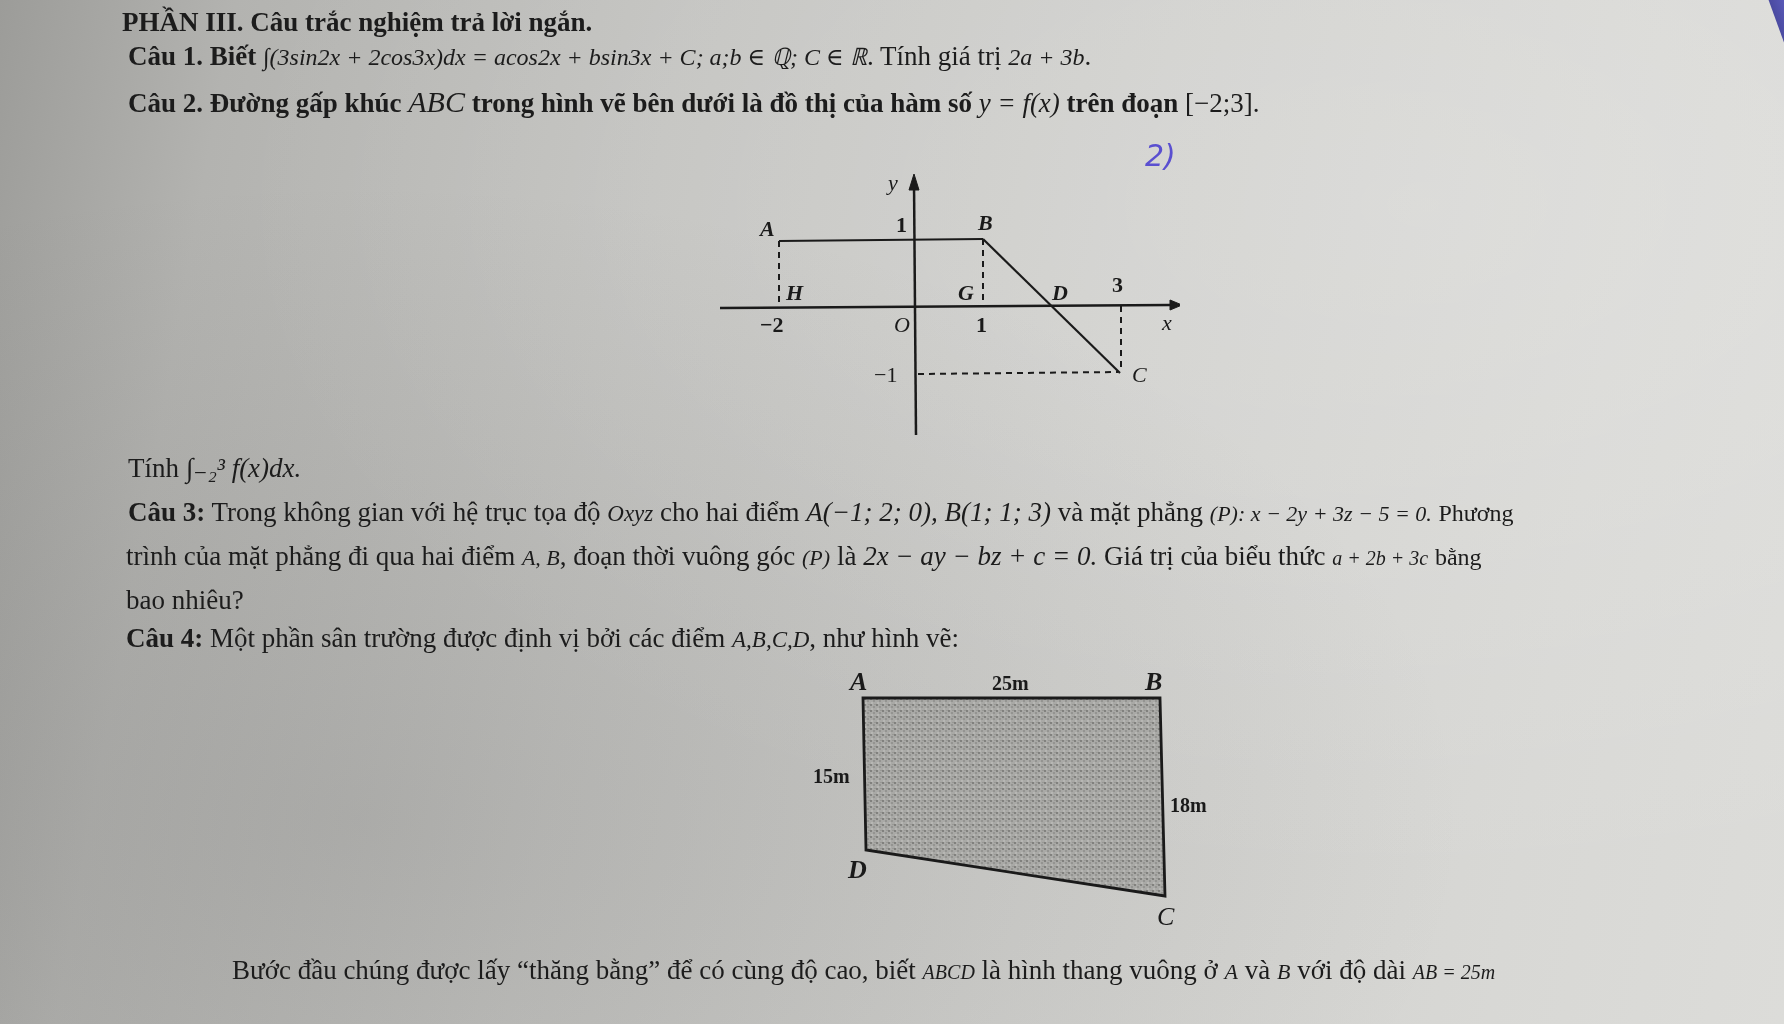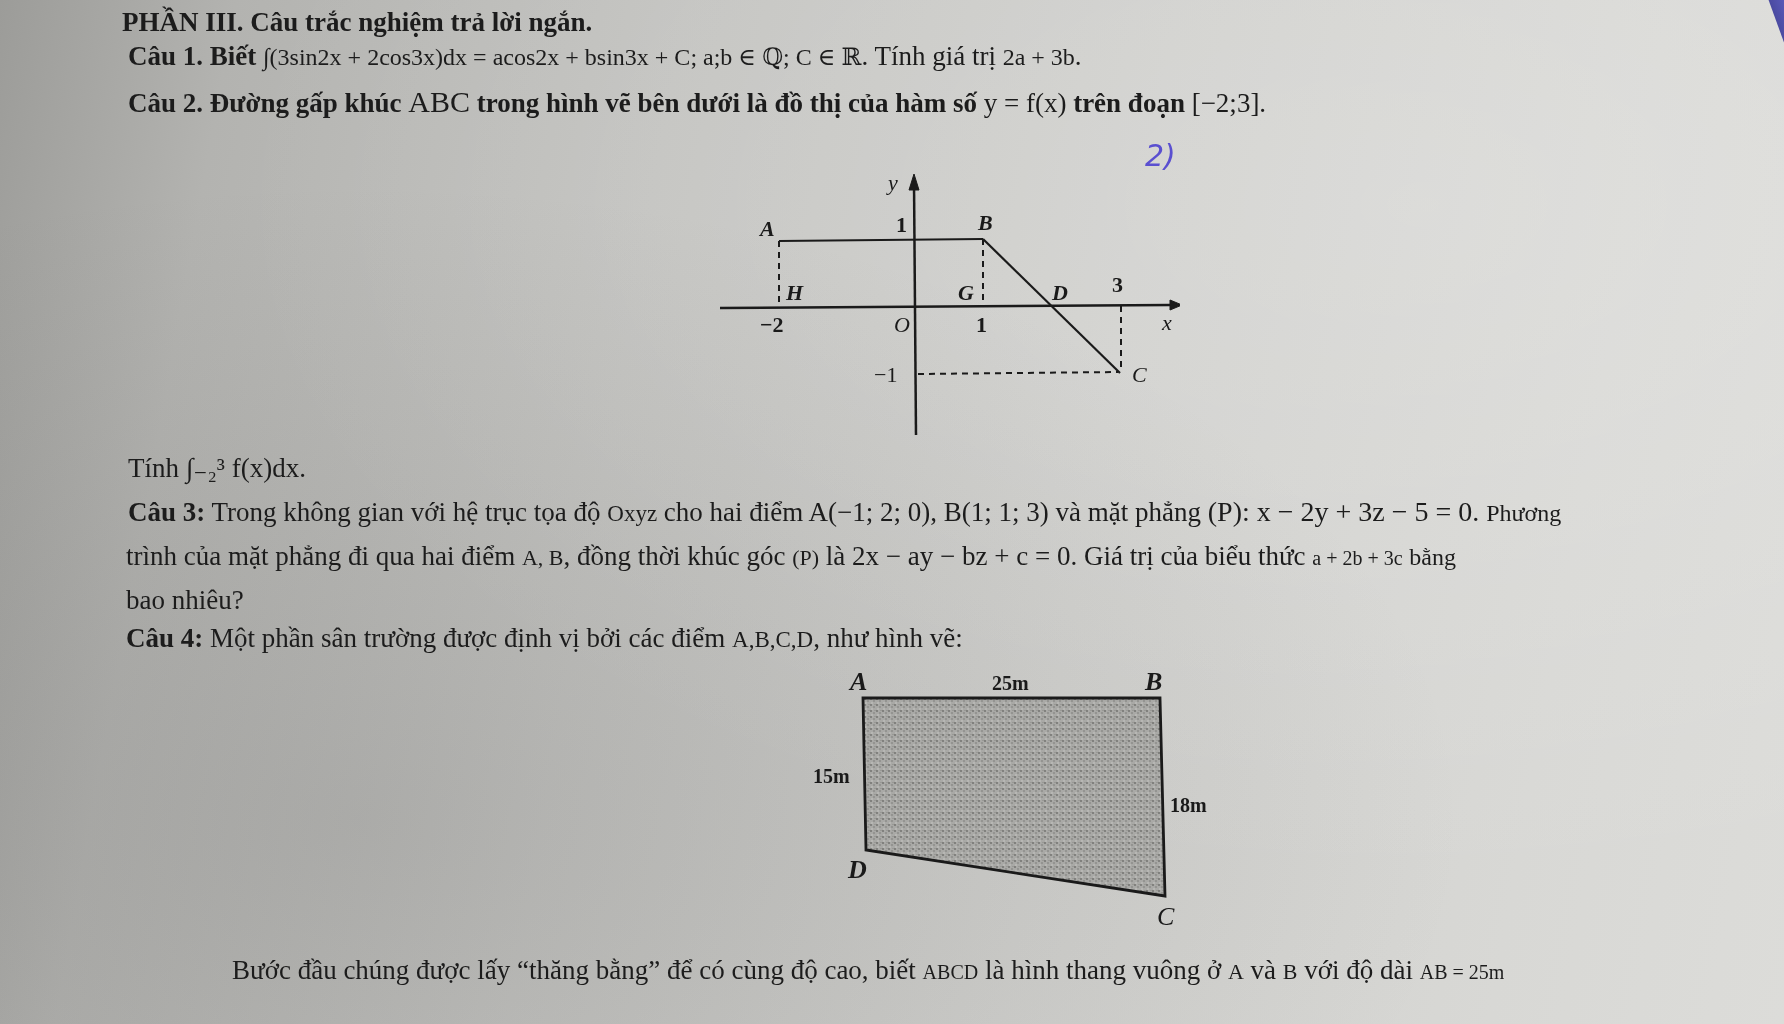--- a/index.html
+++ b/index.html
@@ -8,21 +8,21 @@
     background: linear-gradient(100deg, #9c9c99 0%, #b3b3b0 12%, #c3c3c0 35%, #cfcfcc 60%, #d8d8d5 85%, #dcdcd9 100%);
     font-family: "Liberation Serif", "DejaVu Serif", serif;
     color:#1c1c1c;
   }
   .shade { position:absolute; left:0; top:0; width:1784px; height:1024px;
     background: radial-gradient(ellipse at 20% 80%, rgba(90,90,90,0.18), rgba(0,0,0,0) 55%),
                 radial-gradient(ellipse at 80% 20%, rgba(255,255,255,0.18), rgba(0,0,0,0) 60%);
     pointer-events:none; }
   .line { position:absolute; white-space:nowrap; font-size:27px; line-height:32px; }
   .b { font-weight:bold;margin-top:33px; }
-  .m { }
+  .m { font-style:italic; }
   .heading { font-size:27px; font-weight:bold; }
   .pen { position:absolute; right:-40px; top:-40px; width:70px; height:300px;
     transform: rotate(-20deg); transform-origin: top left;
     background: linear-gradient(90deg, #3a3a9a 0%, #5252c0 30%, #c8c8e8 55%, #3030a8 80%, #20206a 100%);
     opacity:0.9; }
   .hand { position:absolute; font-family:"DejaVu Sans", sans-serif; color:#5a4fd0; font-size:30px; font-style:italic; }
   svg text { font-family:"Liberation Serif", serif; }
 </style>
 </head>
 <body>
@@ -92,27 +92,27 @@
   <span class="m">∫₋₂³ f(x)dx.</span>
 </div>
 
 <div class="line" style="left:128px; top:496px;">
   <span class="b">Câu 3:</span>
   <span>Trong không gian với hệ trục tọa độ</span>
   <span class="m" style="font-size:23px;">Oxyz</span>
   <span>cho hai điểm</span>
   <span class="m">A(−1; 2; 0), B(1; 1; 3)</span>
   <span>và mặt phẳng</span>
-  <span class="m" style="font-size:28px;margin-top:8px;">(P): x − 2y + 3z − 5 = 0.</span>
+  <span class="m" style="font-size:22px;margin-top:8px;">(P): x − 2y + 3z − 5 = 0.</span>
   <span style="font-size:24px;">Phương</span>
 </div>
 
 <div class="line" style="left:126px; top:540px;">
   <span>trình của mặt phẳng đi qua hai điểm</span>
-  <span class="m" style="font-size:22px;">A, B</span><span>, đồng thời khúc góc</span>
+  <span class="m" style="font-size:22px;">A, B</span><span>, đoạn thời vuông góc</span>
   <span class="m" style="font-size:22px;">(P)</span>
   <span>là</span>
   <span class="m">2x − ay − bz + c = 0.</span>
   <span>Giá trị của biểu thức</span>
   <span class="m" style="font-size:20px;">a + 2b + 3c</span>
   <span style="font-size:24px;">bằng</span>
 </div>
 
 <div class="line" style="left:126px; top:584px;text-align:right;">bao nhiêu?</div>
 

